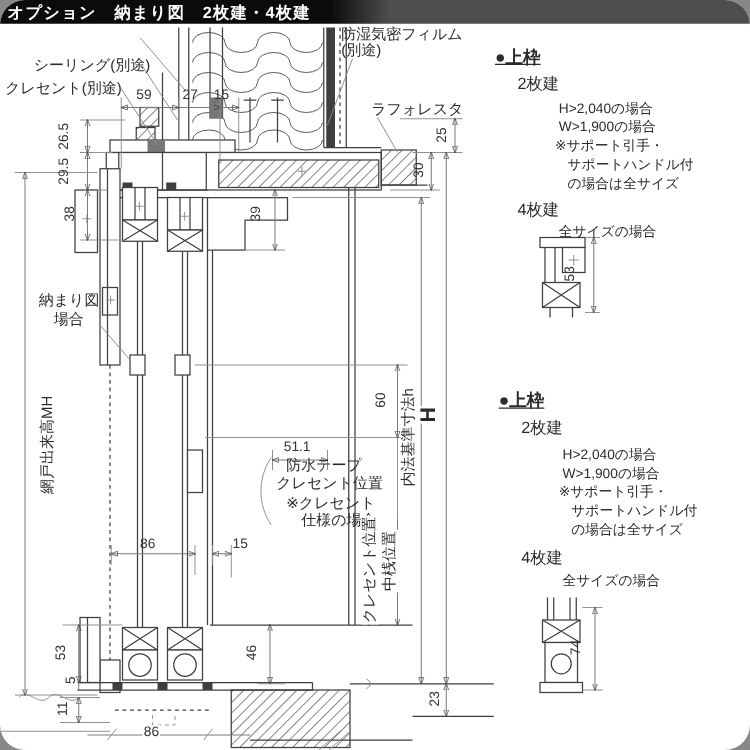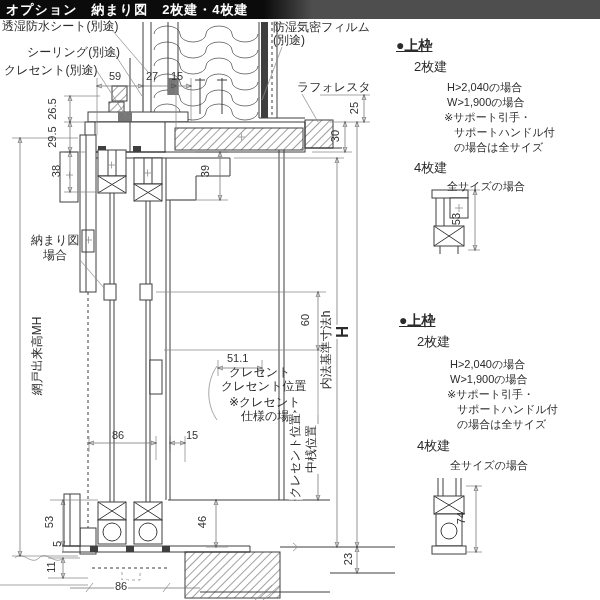--- a/index.html
+++ b/index.html
@@ -1,17 +1,17 @@
 <!DOCTYPE html>
 <html><head>
 <meta charset="utf-8">
 <style>
   html,body{margin:0;padding:0;background:#888;}
   .stage{position:relative;width:600px;height:600px;background:#fff;overflow:hidden;
-         font-family:"Liberation Sans","DejaVu Sans",sans-serif;color:#2b2b2b;}
+         font-family:"Liberation Sans","DejaVu Sans",sans-serif;color:#2b2b2b;border-radius:20px;}
   .titlebar{position:absolute;top:0;left:0;width:600px;height:19px;
     background:linear-gradient(90deg,#0b0b0b 0%,#0b0b0b 44%,#4e4e4e 52%,#4e4e4e 100%);
     color:#fff;font-weight:bold;font-size:13px;line-height:19px;padding-left:6px;
     letter-spacing:1px;box-sizing:border-box;}
   svg.cad{position:absolute;top:0;left:0;}
   svg.cad line,svg.cad path,svg.cad rect,svg.cad circle,svg.cad polyline{
     stroke:#3f3f3f;stroke-width:1;fill:none;}
   svg.cad .thin{stroke:#8a8a8a;stroke-width:.75;}
   svg.cad .dimln{stroke:#7a7a7a;stroke-width:.8;}
   svg.cad .fw{fill:#fff;}
@@ -227,29 +227,28 @@
       <rect class="fw" x="434" y="496" width="30" height="18"></rect>
       <path d="M434,496 L464,514 M434,514 L464,496"></path>
       <rect class="fw" x="436" y="514" width="26" height="32"></rect>
       <circle cx="449" cy="531" r="8"></circle>
       <rect class="fw" x="432" y="546" width="34" height="8"></rect>
       <path class="thin" d="M466,486 H482 M466,552 H482"></path>
       <line class="dimln" x1="476" y1="486" x2="476" y2="552" marker-start="url(#ar)" marker-end="url(#ar)"></line>
     </g>
   </svg>
 
-  <div class="lbl" style="left:2px;top:20px">透湿防水シート(別途)</div>
   <div class="lbl" style="left:27px;top:46px">シーリング(別途)</div>
   <div class="lbl" style="left:4px;top:64px">クレセント(別途)</div>
   <div class="lbl" style="left:273px;top:21px">防湿気密フィルム</div>
   <div class="lbl" style="left:273px;top:34px">(別途)</div>
   <div class="lbl" style="left:297px;top:81px">ラフォレスタ</div>
   <div class="lbl" style="left:31px;top:234px">納まり図</div>
   <div class="lbl" style="left:43px;top:249px">場合</div>
-  <div class="lbl" style="left:229px;top:366px">クレセント</div>
+  <div class="lbl" style="left:229px;top:366px">防水テープ</div>
   <div class="lbl" style="left:221px;top:380px">クレセント位置</div>
   <div class="lbl" style="left:229px;top:396px">※クレセント</div>
   <div class="lbl" style="left:241px;top:410px">仕様の場合</div>
 
   <div class="lbl rot bgw" style="left:-2px;top:349px">網戸出来高MH</div>
   <div class="lbl rot bgw" style="left:287px;top:343px">内法基準寸法h</div>
   <div class="lbl rot bgw bigH" style="left:336px;top:322px">H</div>
   <div class="lbl rot bgw" style="left:252px;top:449px">クレセント位置</div>
   <div class="lbl rot bgw" style="left:287px;top:442px">中桟位置</div>
 

